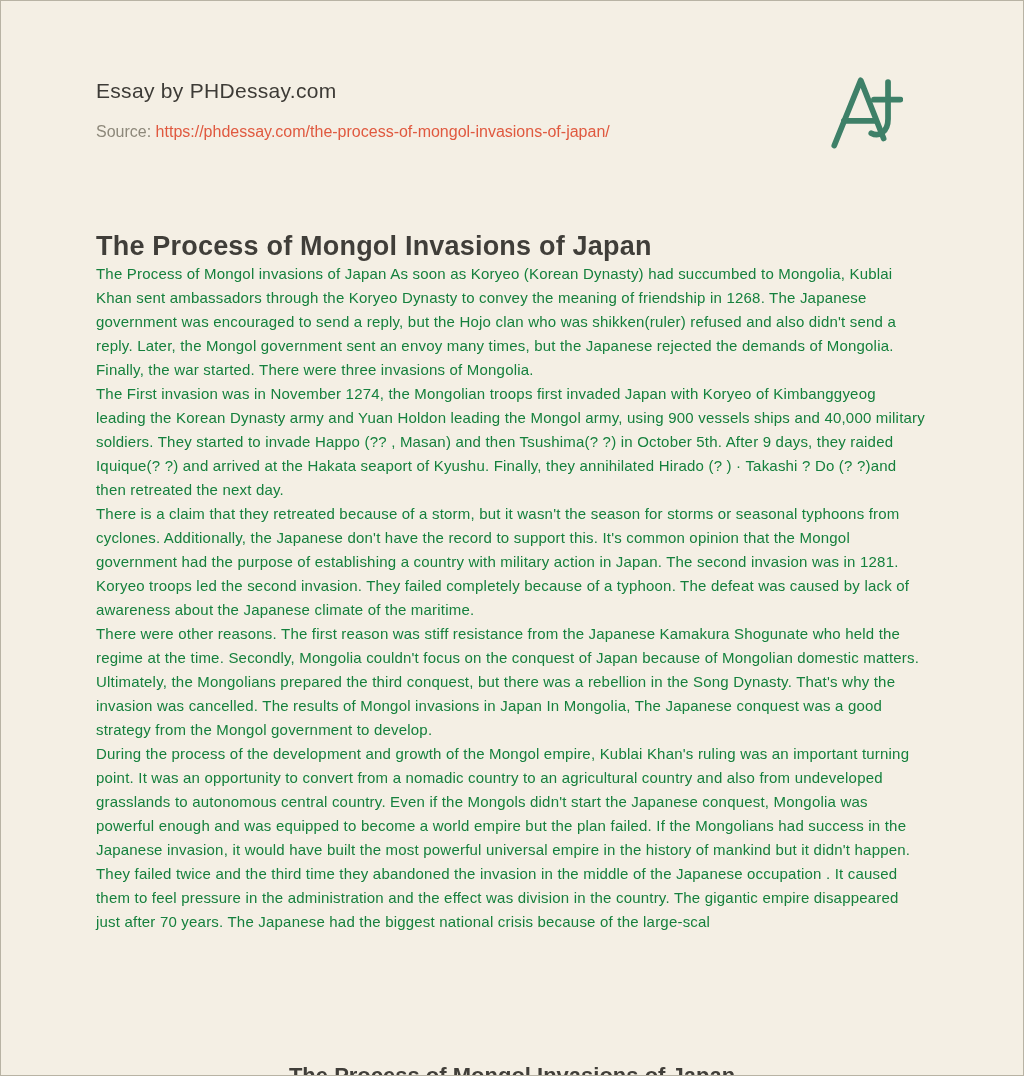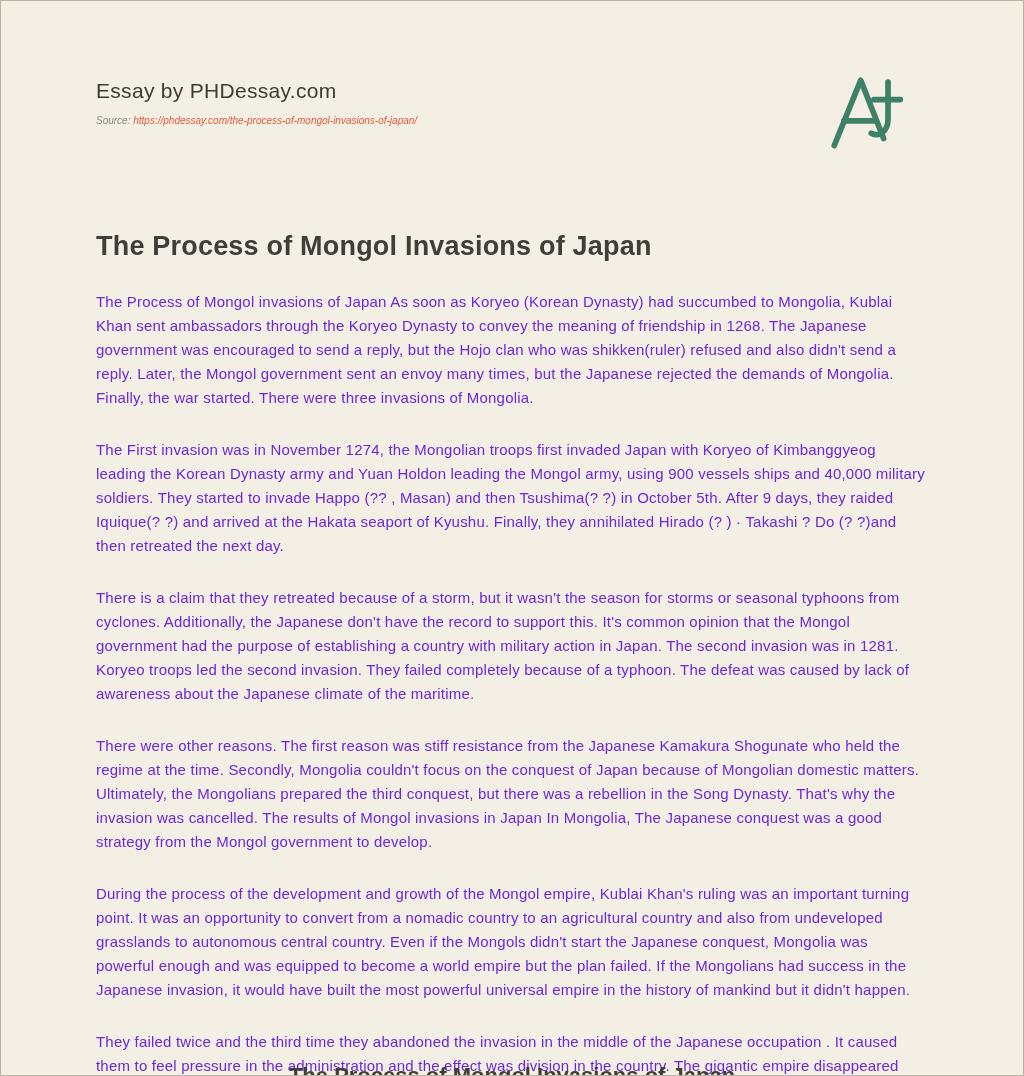--- a/index.html
+++ b/index.html
@@ -23,48 +23,46 @@
     align-items: flex-start;
   }
   .brand {
     font-size: 21px;
     font-weight: 400;
     color: #3d3b36;
     letter-spacing: 0.3px;
     padding-top: 8px;
   }
   .source-line {
-    margin-top: 12px;
-    font-size: 10px;
+    margin-top: 20px;
+    font-size: 16px;
     color: #8d887a;
-    font-style: italic;
   }
   .source-line a {
     color: #e0593f;
     text-decoration: none;
   }
   .logo {
     width: 74px;
     height: 82px;
     flex-shrink: 0;
     margin-right: 22px;
   }
   .doc-title {
     margin-top: 78px;
     font-size: 27px;
     font-weight: 700;
     color: #403e39;
     letter-spacing: 0.2px;
   }
   .article { max-width: 830px; }
   .article p {
-    margin-top: 28px;
     font-size: 15px;
     line-height: 24px;
-    color: #6d28d9;
+    color: #15803d;
     letter-spacing: 0.2px;
   }
   .footer-title {
     position: absolute;
     left: 0;
     bottom: -14px;
     width: 100%;
     text-align: center;
     font-size: 22px;
     font-weight: 700;

